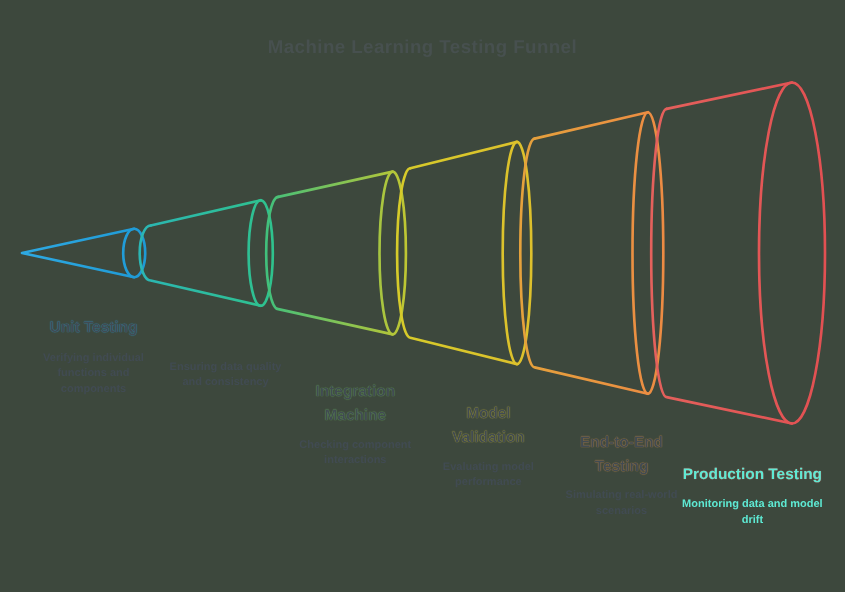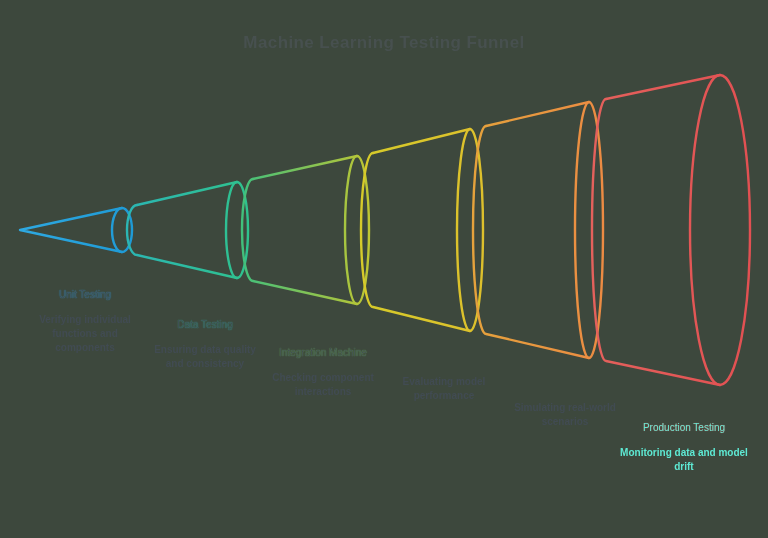--- a/index.html
+++ b/index.html
@@ -17,22 +17,22 @@
     text-align: center;
     font-size: 17px;
     font-weight: bold;
     letter-spacing: 0.4px;
   }
   .stage-label {
     position: absolute;
     text-align: center;
   }
   .stage-title {
-    font-size: 10px;
-    font-weight: normal;
+    font-size: 14px;
+    font-weight: bold;
     line-height: 1.55;
   }
   .stage-subtitle {
     margin-top: 10px;
     font-size: 10px;
     font-weight: bold;
     line-height: 1.4;
   }
   svg .seg {
     fill: none;
@@ -109,33 +109,34 @@
 </svg>
 
 <div class="main-title" style="color: rgb(71, 80, 79);">Machine Learning Testing Funnel</div>
 
 <div class="stage-label" style="left: 25px; top: 287px; width: 120px; color: rgb(65, 75, 82);">
   <div class="stage-title" style="text-shadow: rgb(42, 164, 222) 0px 0px 1px;">Unit Testing</div>
   <div class="stage-subtitle">Verifying individual functions and components</div>
 </div>
 
 <div class="stage-label" style="left: 145px; top: 317px; width: 120px; color: rgb(65, 75, 82);">
-  <div class="stage-title" style="text-shadow: rgb(45, 188, 158) 0px 0px 1px;">Data Testing</div>
   <div class="stage-subtitle">Ensuring data quality and consistency</div>
 </div>
 
 <div class="stage-label" style="left: 268px; top: 345px; width: 110px; color: rgb(65, 75, 82);">
   <div class="stage-title" style="text-shadow: rgb(111, 195, 90) 0px 0px 1px;">Integration Machine</div>
   <div class="stage-subtitle">Checking component interactions</div>
 </div>
 
 <div class="stage-label" style="left: 394px; top: 365px; width: 100px; color: rgb(65, 75, 82);">
+  <div class="stage-title" style="text-shadow: rgb(217, 198, 43) 0px 0px 1px;">Model Validation</div>
   <div class="stage-subtitle">Evaluating model performance</div>
 </div>
 
 <div class="stage-label" style="left: 511px; top: 391px; width: 108px; color: rgb(65, 75, 82);">
+  <div class="stage-title" style="text-shadow: rgb(233, 151, 64) 0px 0px 1px;">End-to-End Testing</div>
   <div class="stage-subtitle">Simulating real-world scenarios</div>
 </div>
 
 <div class="stage-label" style="left: 619px; top: 420px; width: 130px; color: #5eead4;">
   <div class="stage-title" style="text-shadow: rgb(227, 88, 87) 0px 0px 1px;">Production Testing</div>
   <div class="stage-subtitle">Monitoring data and model drift</div>
 </div>
 
 </body></html>

